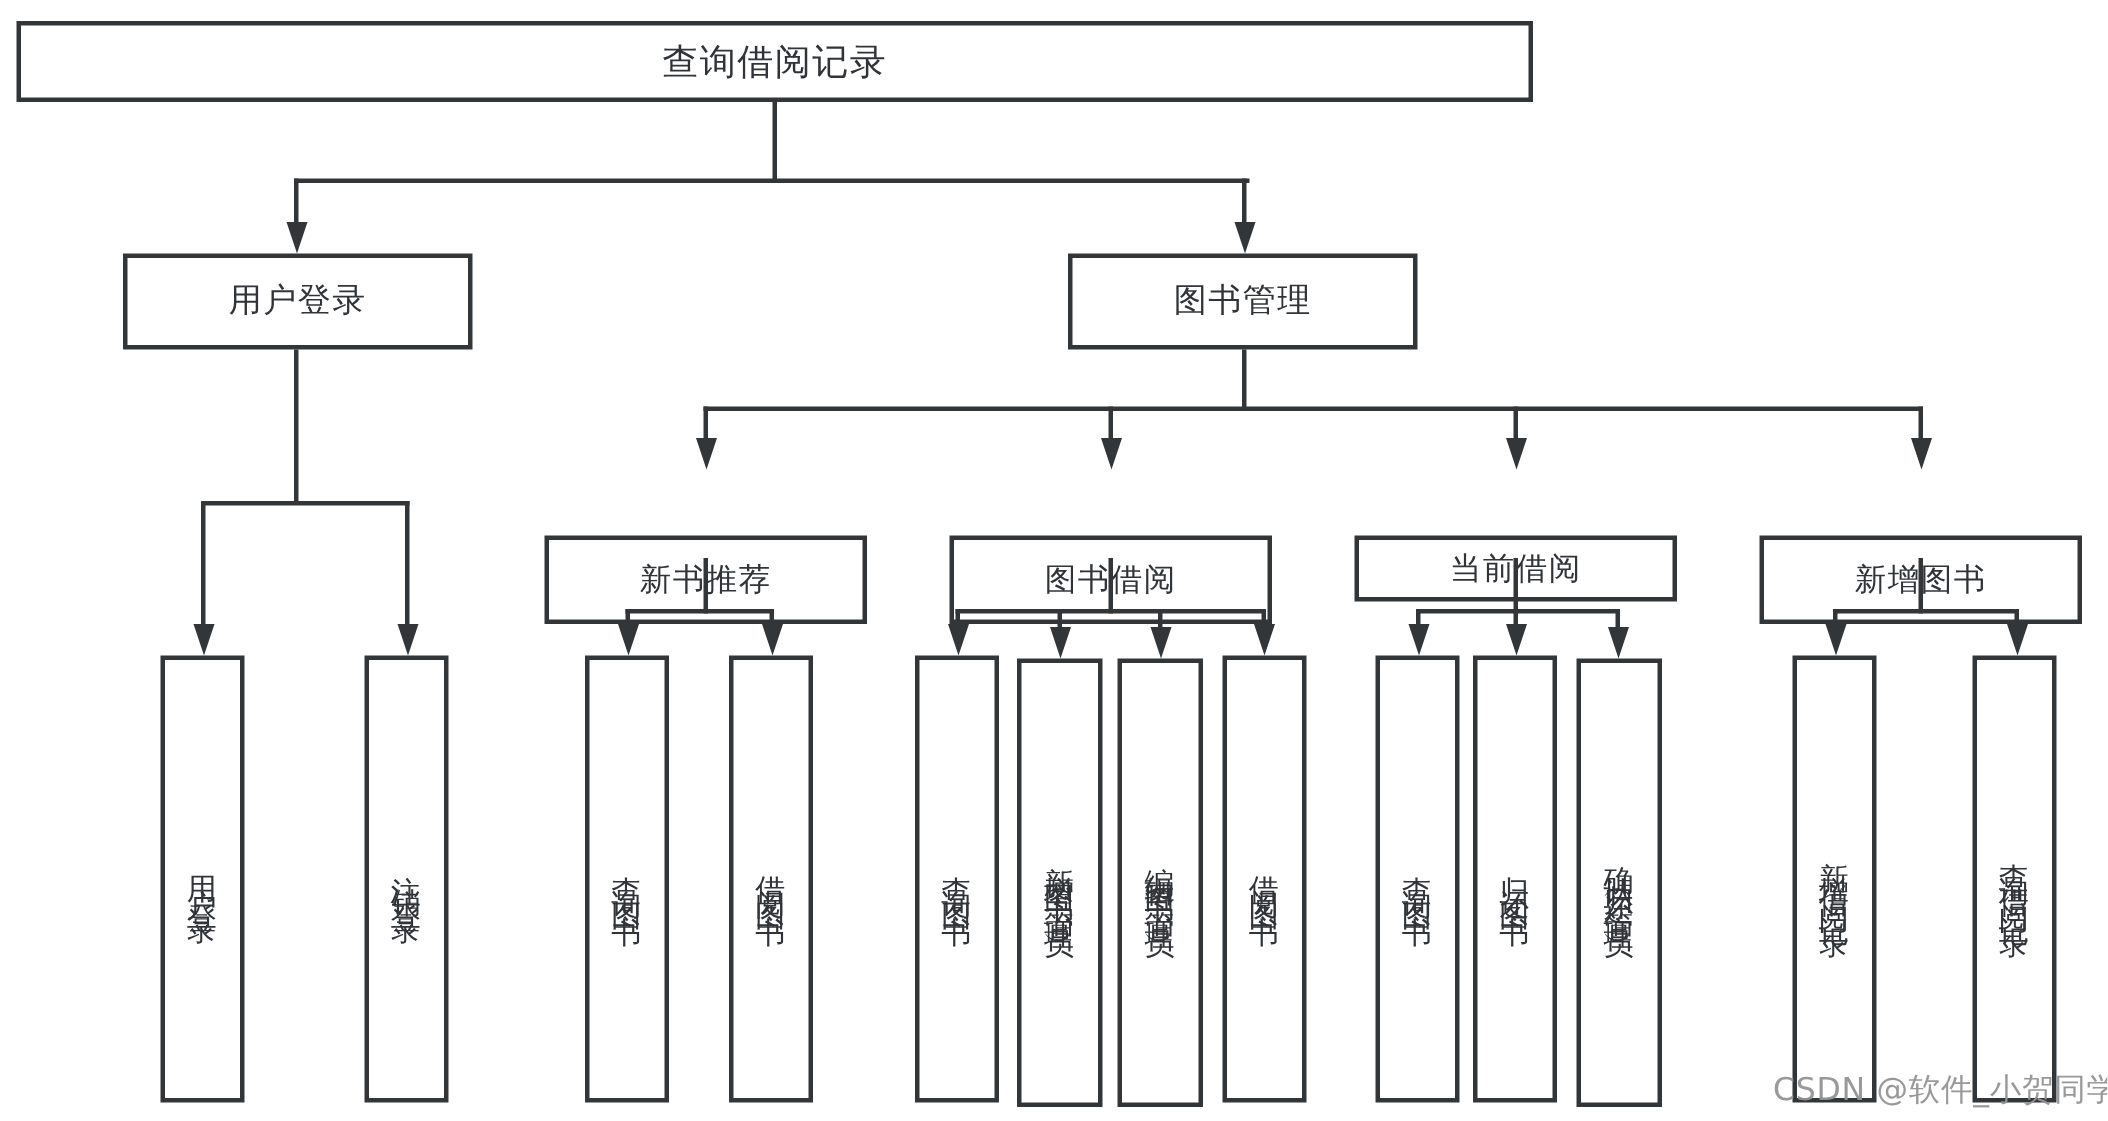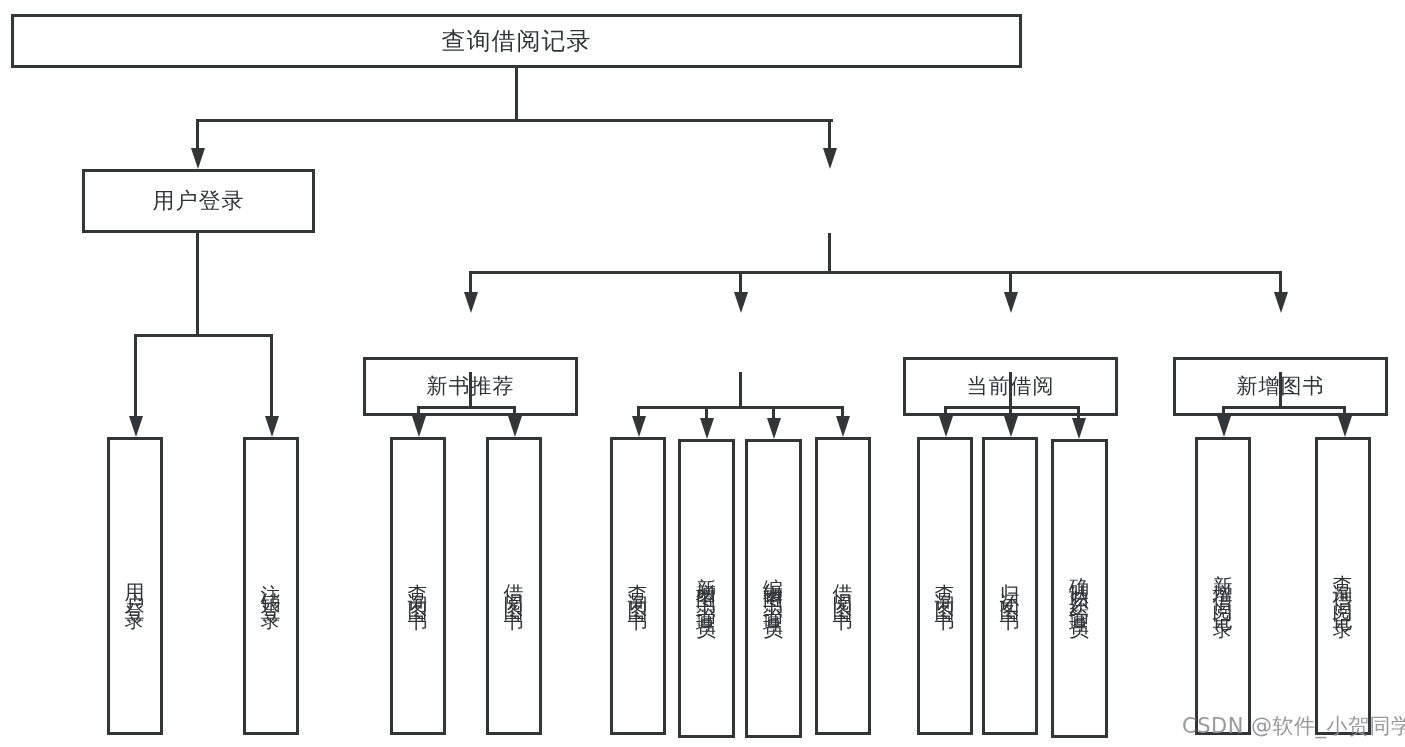--- a/index.html
+++ b/index.html
@@ -37,25 +37,31 @@
 
 <div id="stage">
 
   <div class="box hbox-root" style="left:11px;top:14px;width:1011px;height:54px;">
     <span>查询借阅记录</span>
   </div>
 
   <div class="box hbox-l2" style="left:82px;top:169px;width:233px;height:64px;">
     <span>用户登录</span>
   </div>
+  <div class="box hbox-l2" style="left:712px;top:169px;width:233px;height:64px;">
+    <span>图书管理</span>
+  </div>
 
   <div class="box hbox-l3" style="left:363px;top:313px;width:215px;height:59px;">
     <span>新书推荐</span>
   </div>
-  <div class="box hbox-l3" style="left:903px;top:313px;width:215px;height:59px;">
+  <div class="box hbox-l3" style="left:633px;top:313px;width:215px;height:59px;">
+    <span>图书借阅</span>
+  </div>
+  <div class="box hbox-l3" style="left:903px;top:313px;width:215px;height:44px;">
     <span>当前借阅</span>
   </div>
   <div class="box hbox-l3" style="left:1173px;top:313px;width:215px;height:59px;">
     <span>新增图书</span>
   </div>
 
   <div class="box vbox" style="left:107px;top:437px;width:56px;height:298px;">
     <span>用户登录</span>
   </div>
   <div class="box vbox" style="left:243px;top:437px;width:56px;height:298px;">

